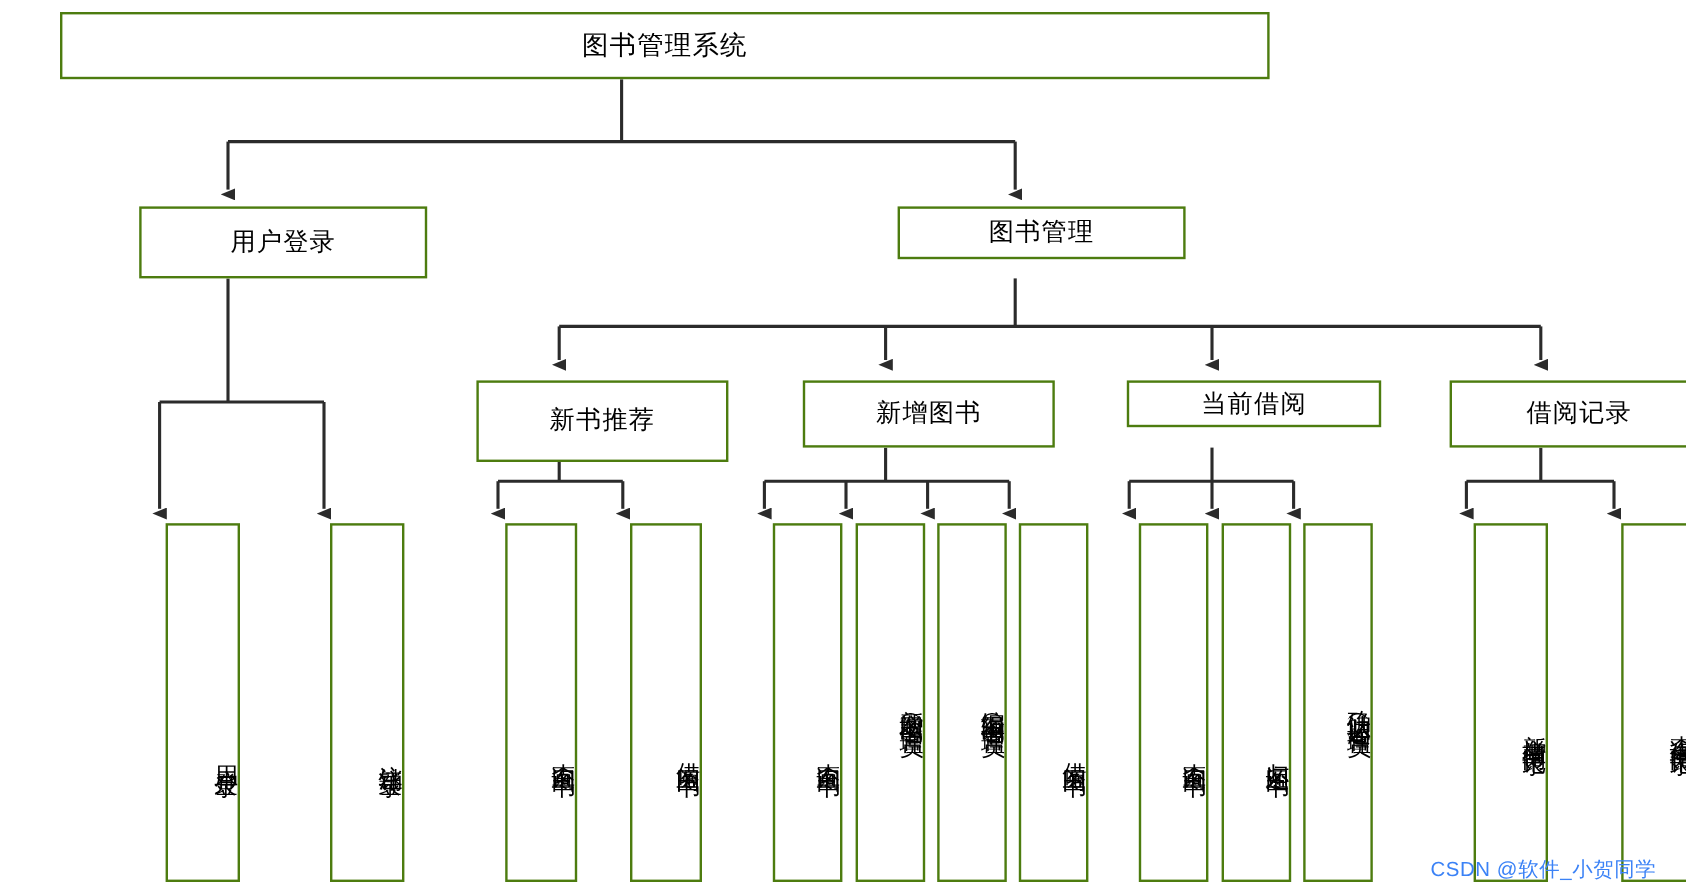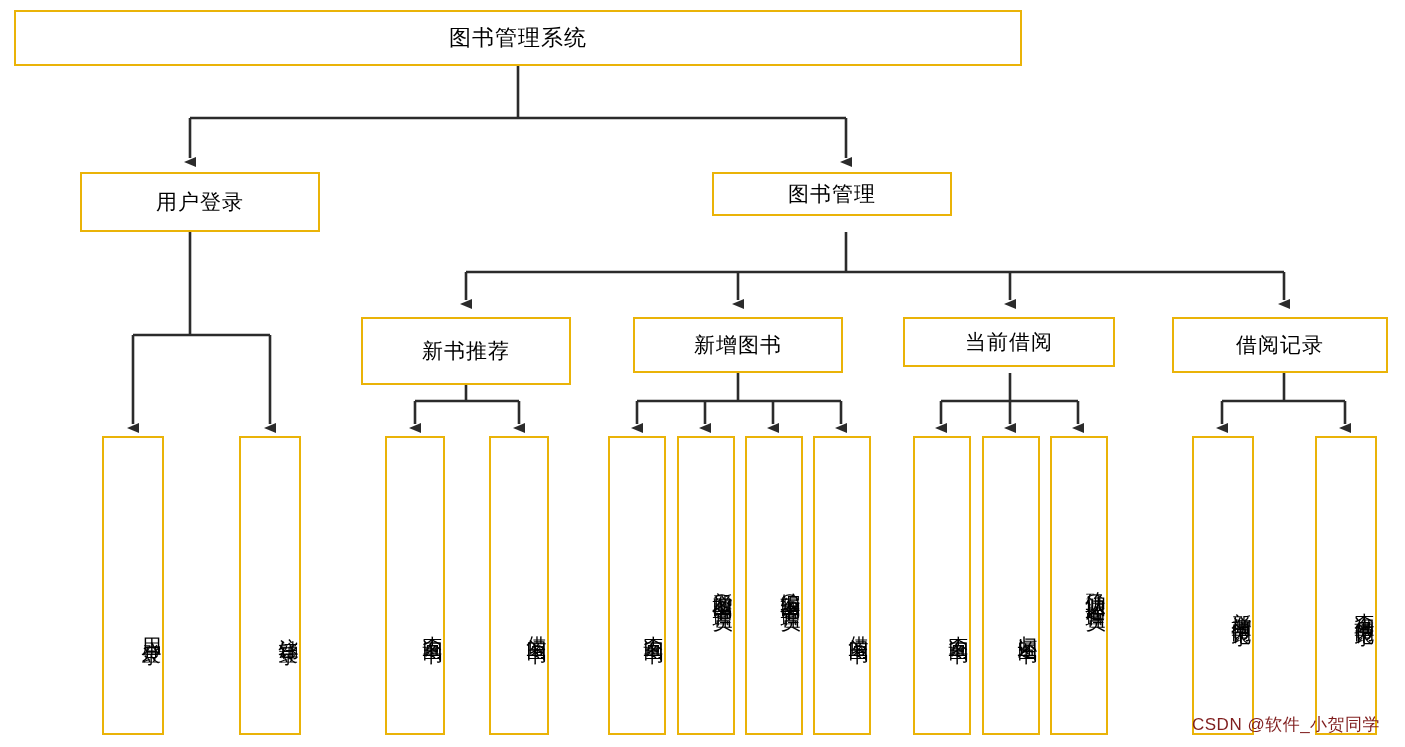--- a/index.html
+++ b/index.html
@@ -23,26 +23,27 @@
     position: absolute;
     left: 0;
     top: 0;
     width: 1405px;
     height: 747px;
     pointer-events: none;
   }
   .node {
     position: absolute;
     box-sizing: border-box;
-    border: 2px solid #eab308;
+    border: 2px solid #4d7c0f;
     background: #ffffff;
     display: flex;
     align-items: center;
     justify-content: center;
     color: #000000;
+    margin-left: 36px;
   }
   .node.horiz {
     font-size: 21px;
     letter-spacing: 1px;
     line-height: 1.1;
   }
   .node.root {
     font-size: 22px;
   }
   .node.vert {
@@ -61,21 +62,21 @@
     white-space: nowrap;
   }
   .node.vert.tall .vlabel {
     letter-spacing: 3px;
   }
   #watermark {
     position: absolute;
     left: 1192px;
     top: 713px;
     font-size: 17px;
-    color: #7f1d1d;
+    color: #3b82f6;
     white-space: nowrap;
     letter-spacing: 0.5px;
   }
 </style>
 </head>
 <body>
 
 <div id="canvas">
 
   <svg id="edges" viewBox="0 0 1405 747" xmlns="http://www.w3.org/2000/svg">
@@ -141,21 +142,21 @@
   </div>
 
   <div class="node horiz" style="left:361px; top:317px; width:210px; height:68px;">
     <span>新书推荐</span>
   </div>
 
   <div class="node horiz" style="left:633px; top:317px; width:210px; height:56px;">
     <span>新增图书</span>
   </div>
 
-  <div class="node horiz" style="left:903px; top:317px; width:212px; height:50px;">
+  <div class="node horiz" style="left:903px; top:317px; width:212px; height:39px;">
     <span>当前借阅</span>
   </div>
 
   <div class="node horiz" style="left:1172px; top:317px; width:216px; height:56px;">
     <span>借阅记录</span>
   </div>
 
   <div class="node vert" style="left:102px; top:436px; width:62px; height:299px; padding-top:84px;">
     <span class="vlabel">用户登录</span>
   </div>

